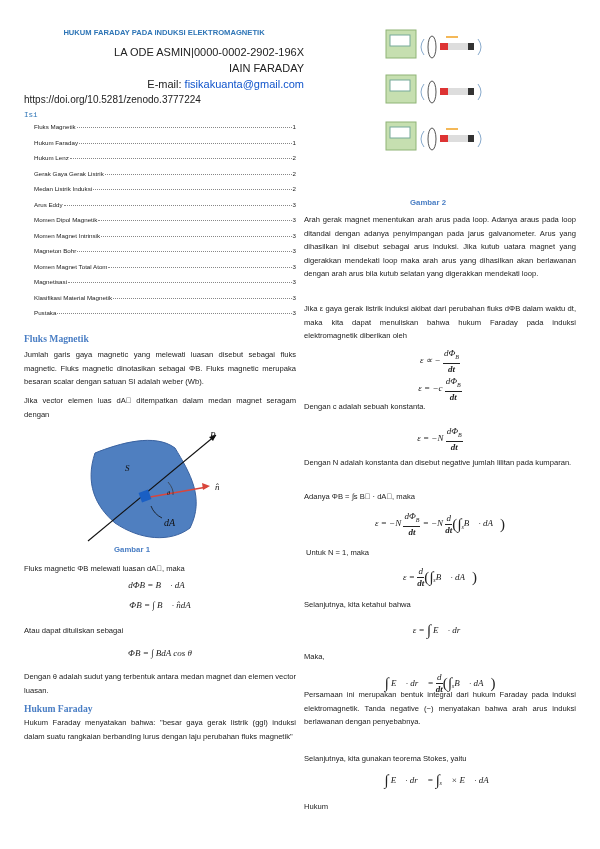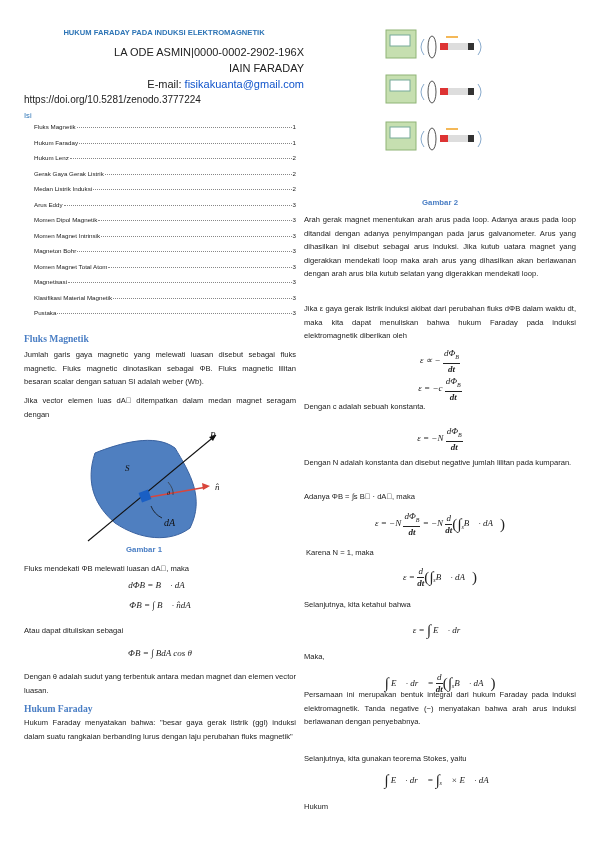--- a/index.html
+++ b/index.html
@@ -1,28 +1,28 @@
 <!DOCTYPE html>
 <html><head>
 <meta charset="utf-8">
 <style>
   html,body{margin:0;padding:0;background:#fff;}
   body{width:600px;height:849px;position:relative;overflow:hidden;font-family:"Liberation Sans",sans-serif;color:#222;font-size:7.4px;}
   .abs{position:absolute;}
   .title{position:absolute;left:24px;width:280px;top:28px;text-align:center;color:#2e75b6;font-weight:bold;font-size:7.6px;}
   .center{position:absolute;left:24px;width:280px;text-align:right;font-size:11px;}
   .link{color:#1155cc;}
-  .isi{color:#2e75b6;font-size:7.6px;}
+  .isi{color:#2e75b6;font-size:7.6px;font-family:Liberation Mono, monospace;}
   .toc{position:absolute;left:34px;width:262px;font-size:6.2px;display:flex;align-items:flex-end;}
   .toc .lbl{white-space:nowrap;}
   .toc .dots{flex:1;border-bottom:1px dotted #888;margin:0 1px 2px 1px;}
   .h2{position:absolute;color:#4a7ec4;font-family:"Liberation Serif",serif;font-weight:bold;font-size:9.6px;}
   .p{position:absolute;text-align:justify;line-height:13.6px;font-size:7.6px;}
   .eq{position:absolute;font-family:"Liberation Serif",serif;font-style:italic;font-size:9px;text-align:center;white-space:nowrap;}
-  .cap{position:absolute;color:#4a7ec4;font-weight:bold;font-size:7.8px;text-align:center;}
+  .cap{position:absolute;color:#4a7ec4;font-weight:bold;font-size:7.8px;}
   .frac{display:inline-block;vertical-align:middle;text-align:center;line-height:11px;}
   .frac .n{display:block;border-bottom:0.8px solid #222;padding:0 1px;}
   .frac .d{display:block;font-weight:bold;}
   .int{font-size:15px;font-style:normal;vertical-align:middle;}
   .big{font-size:15px;font-style:normal;vertical-align:middle;}
   .sub{font-size:6px;vertical-align:sub;}
 </style>
 </head>
 <body>
 
@@ -95,41 +95,41 @@
       <span>3</span>
     </div>
     <div class="toc" style="top: 309px;">
       <span class="lbl">Pustaka</span>
       <span class="dots"></span>
       <span>3</span>
     </div>
   </div>
 
 <div class="h2" style="left:24px;top:333px">Fluks Magnetik</div>
-<div class="p" style="left:24px;top:348px;width:272px">Jumlah garis gaya magnetic yang melewati luasan disebut sebagai fluks magnetic. Fluks magnetic dinotasikan sebagai ΦB. Fluks magnetic lilitan besaran scalar dengan satuan SI adalah weber (Wb).</div>
+<div class="p" style="left:24px;top:348px;width:272px">Jumlah garis gaya magnetic yang melewati luasan disebut sebagai fluks magnetic. Fluks magnetic dinotasikan sebagai ΦB. Fluks magnetic merupaka besaran scalar dengan satuan SI adalah weber (Wb).</div>
 <div class="p" style="left:24px;top:394px;width:272px">Jika vector elemen luas dA⃗ ditempatkan dalam medan magnet seragam dengan</div>
 
 <svg class="abs" style="left:70px;top:428px" width="170" height="120" viewBox="0 0 170 120">
   <path d="M25,25 C50,15 85,5 105,20 C120,45 135,70 120,100 C100,115 70,112 45,95 C25,78 15,55 25,25 Z" fill="#4f7fc0" stroke="#3a62a0" stroke-width="1"></path>
   <line x1="18" y1="113" x2="146" y2="7" stroke="#111" stroke-width="1.1"></line>
   <polygon points="146,7 139,9 143,13" fill="#111"></polygon>
   <line x1="80" y1="69" x2="137" y2="59" stroke="#d9463c" stroke-width="1.6"></line>
   <polygon points="140,58 132,55 133,62" fill="#d9463c"></polygon>
   <path d="M98,54 Q104,61 103,67" fill="none" stroke="#333" stroke-width="0.7"></path>
   <rect x="70" y="63" width="10" height="10" fill="#1a5fc4" transform="rotate(-20 75 68)"></rect>
   <path d="M92,90 Q84,86 81,78" fill="none" stroke="#111" stroke-width="0.8"></path>
   <text x="55" y="43" font-family="Liberation Serif,serif" font-style="italic" font-size="9" fill="#111">S</text>
   <text x="140" y="10" font-family="Liberation Serif,serif" font-style="italic" font-size="9" fill="#111">B⃗</text>
   <text x="145" y="62" font-family="Liberation Serif,serif" font-style="italic" font-size="9" fill="#111">n̂</text>
   <text x="97" y="67" font-family="Liberation Serif,serif" font-style="italic" font-size="6.5" fill="#111">θ</text>
   <text x="94" y="98" font-family="Liberation Serif,serif" font-style="italic" font-size="10" fill="#111">dA⃗</text>
 </svg>
 <div class="cap" style="left:114px;top:545px;width:60px">Gambar 1</div>
 
-<div class="p" style="left:24px;top:562px;width:272px">Fluks mendekati ΦB melewati luasan dA⃗, maka</div>
+<div class="p" style="left:24px;top:562px;width:272px">Fluks magnetic ΦB melewati luasan dA⃗, maka</div>
 <div class="eq" style="left:24px;top:580px;width:272px">dΦB = B⃗ · dA⃗</div>
 <div class="eq" style="left:24px;top:600px;width:272px">ΦB = ∫ B⃗ · n̂dA</div>
 <div class="p" style="left:24px;top:624px;width:272px">Atau dapat dituliskan sebagai</div>
 <div class="eq" style="left:24px;top:648px;width:272px">ΦB = ∫ BdA cos θ</div>
 <div class="p" style="left:24px;top:670px;width:272px">Dengan θ adalah sudut yang terbentuk antara medan magnet dan elemen vector luasan.</div>
 
 <div class="h2" style="left:24px;top:703px">Hukum Faraday</div>
 <div class="p" style="left:24px;top:716px;width:272px">Hukum Faraday menyatakan bahwa: "besar gaya gerak listrik (ggl) induksi dalam suatu rangkaian berbanding lurus dengan laju perubahan fluks magnetik"</div>
 
 <svg class="abs" style="left:380px;top:25px" width="120" height="140" viewBox="0 0 120 140">
@@ -167,21 +167,21 @@
 
 <div class="p" style="left:304px;top:213px;width:272px">Arah gerak magnet menentukan arah arus pada loop. Adanya araus pada loop ditandai dengan adanya penyimpangan pada jarus galvanometer. Arus yang dihasilkan ini disebut sebagai arus induksi. Jika kutub uatara magnet yang digerakkan mendekati loop maka arah arus yang dihasilkan akan berlawanan dengan arah arus bila kutub selatan yang digerakkan mendekati loop.</div>
 <div class="p" style="left:304px;top:302px;width:272px">Jika ε gaya gerak listrik induksi akibat dari perubahan fluks dΦB dalam waktu dt, maka kita dapat menuliskan bahwa hukum Faraday pada induksi elektromagnetik diberikan oleh</div>
 <div class="eq" style="left:304px;top:348px;width:272px">ε ∝ − <span class="frac"><span class="n">dΦ<span class="sub">B</span></span><span class="d">dt</span></span></div>
 <div class="eq" style="left:304px;top:376px;width:272px">ε = −c <span class="frac"><span class="n">dΦ<span class="sub">B</span></span><span class="d">dt</span></span></div>
 <div class="p" style="left:304px;top:400px;width:272px">Dengan c adalah sebuah konstanta.</div>
 <div class="eq" style="left:304px;top:426px;width:272px">ε = −N <span class="frac"><span class="n">dΦ<span class="sub">B</span></span><span class="d">dt</span></span></div>
 <div class="p" style="left:304px;top:456px;width:272px">Dengan N adalah konstanta dan disebut negative jumlah lilitan pada kumparan.</div>
 <div class="p" style="left:304px;top:490px;width:272px">Adanya ΦB = ∫s B⃗ · dA⃗, maka</div>
 <div class="eq" style="left:304px;top:511px;width:272px">ε = −N <span class="frac"><span class="n">dΦ<span class="sub">B</span></span><span class="d">dt</span></span> = −N <span class="frac"><span class="n">d</span><span class="d">dt</span></span><span class="big">(</span><span class="int">∫</span><span class="sub">s</span>B⃗ · dA⃗<span class="big">)</span></div>
-<div class="p" style="left:306px;top:546px;width:272px">Karena N = 1, maka</div>
+<div class="p" style="left:306px;top:546px;width:272px">Untuk N = 1, maka</div>
 <div class="eq" style="left:304px;top:566px;width:272px">ε = <span class="frac"><span class="n">d</span><span class="d">dt</span></span><span class="big">(</span><span class="int">∫</span><span class="sub">s</span>B⃗ · dA⃗<span class="big">)</span></div>
 <div class="p" style="left:304px;top:598px;width:272px">Selanjutnya, kita ketahui bahwa</div>
 <div class="eq" style="left:304px;top:622px;width:272px">ε = <span class="int">∫</span> E⃗ · dr⃗</div>
 <div class="p" style="left:304px;top:650px;width:272px">Maka,</div>
 <div class="eq" style="left:304px;top:672px;width:272px"><span class="int">∫</span> E⃗ · dr⃗ = <span class="frac"><span class="n">d</span><span class="d">dt</span></span><span class="big">(</span><span class="int">∫</span><span class="sub">s</span>B⃗ · dA⃗<span class="big">)</span></div>
 <div class="p" style="left:304px;top:688px;width:272px">Persamaan ini merupakan bentuk integral dari hukum Faraday pada induksi elektromagnetik. Tanda negative (−) menyatakan bahwa arah arus induksi berlawanan dengan penyebabnya.</div>
 <div class="p" style="left:304px;top:752px;width:272px">Selanjutnya, kita gunakan teorema Stokes, yaitu</div>
 <div class="eq" style="left:304px;top:772px;width:272px"><span class="int">∫</span> E⃗ · dr⃗ = <span class="int">∫</span><span class="sub">s</span>∇ × E⃗ · dA⃗</div>
 <div class="p" style="left:304px;top:800px;width:272px">Hukum</div>
 

